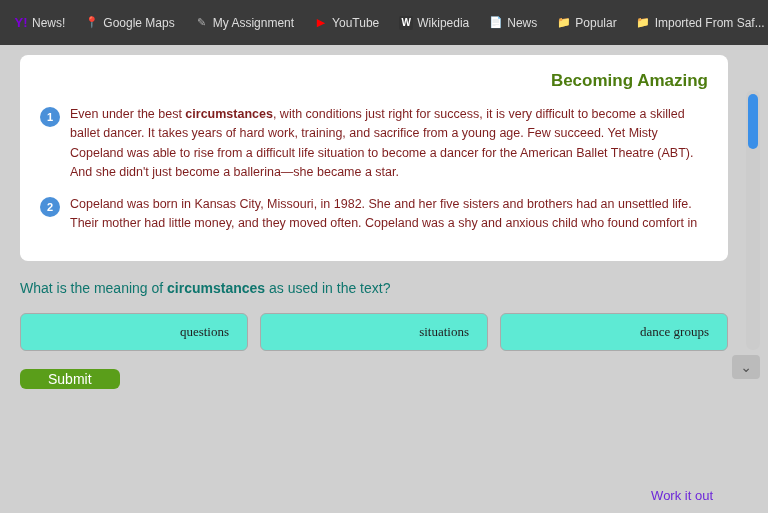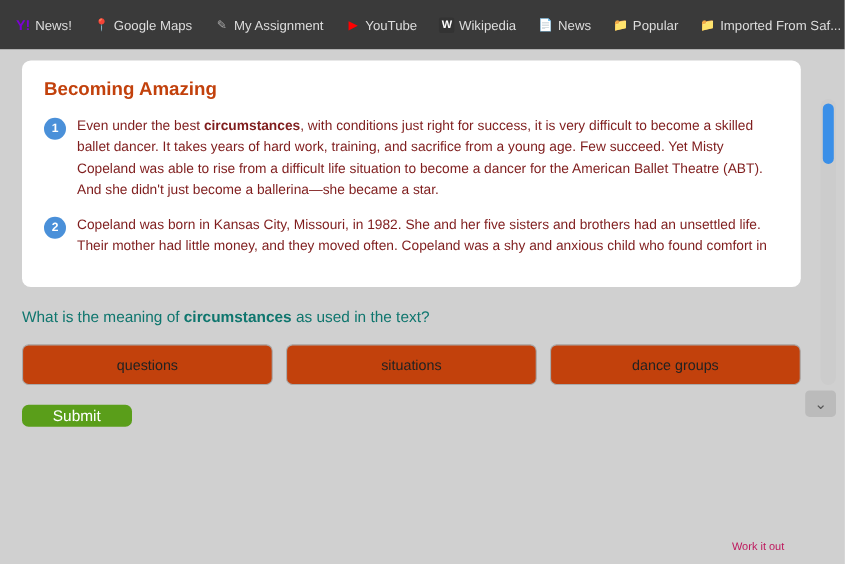--- a/index.html
+++ b/index.html
@@ -70,23 +70,23 @@
       border-radius: 8px;
       padding: 16px 20px;
       margin-bottom: 18px;
       position: relative;
       flex-shrink: 0;
     }
 
     .reading-title {
       font-size: 17px;
       font-weight: bold;
-      text-align: left;
+      text-align: right;
       margin-bottom: 14px;
-      color: #c2410c;
+      color: #4d7c0f;
     }
 
     .paragraph-block {
       display: flex;
       align-items: flex-start;
       gap: 10px;
       margin-bottom: 12px;
     }
 
     .para-number {
@@ -170,49 +170,50 @@
 
     .answer-options {
       display: flex;
       gap: 12px;
       margin-bottom: 18px;
       flex-wrap: nowrap;
     }
 
     .answer-btn {
       border: 1.5px solid #aaa;
-      background: #c2410c;
+      background: #5eead4;
       border-radius: 6px;
       padding: 10px 18px;
       font-size: 13px;
       color: #222;
       cursor: pointer;
       white-space: nowrap;
       flex: 1;
-      text-align: center;
+      text-align: right;
+      font-family: Liberation Serif, serif;
     }
 
     .submit-btn {
       background: #5a9e1a;
       color: white;
       border: none;
       border-radius: 6px;
       padding: 2px 28px;
       font-size: 14px;
       font-weight: normal;
       cursor: pointer;
       display: inline-block;
     }
 
     .work-it-out {
       position: absolute;
       bottom: 10px;
       right: 55px;
-      color: #be185d;
-      font-size: 10px;
+      color: #6d28d9;
+      font-size: 13px;
       cursor: pointer;
       text-decoration: none;
     }
   </style>
 </head>
 <body>
 
 <div class="browser-toolbar">
 
   <div class="tab-item">

